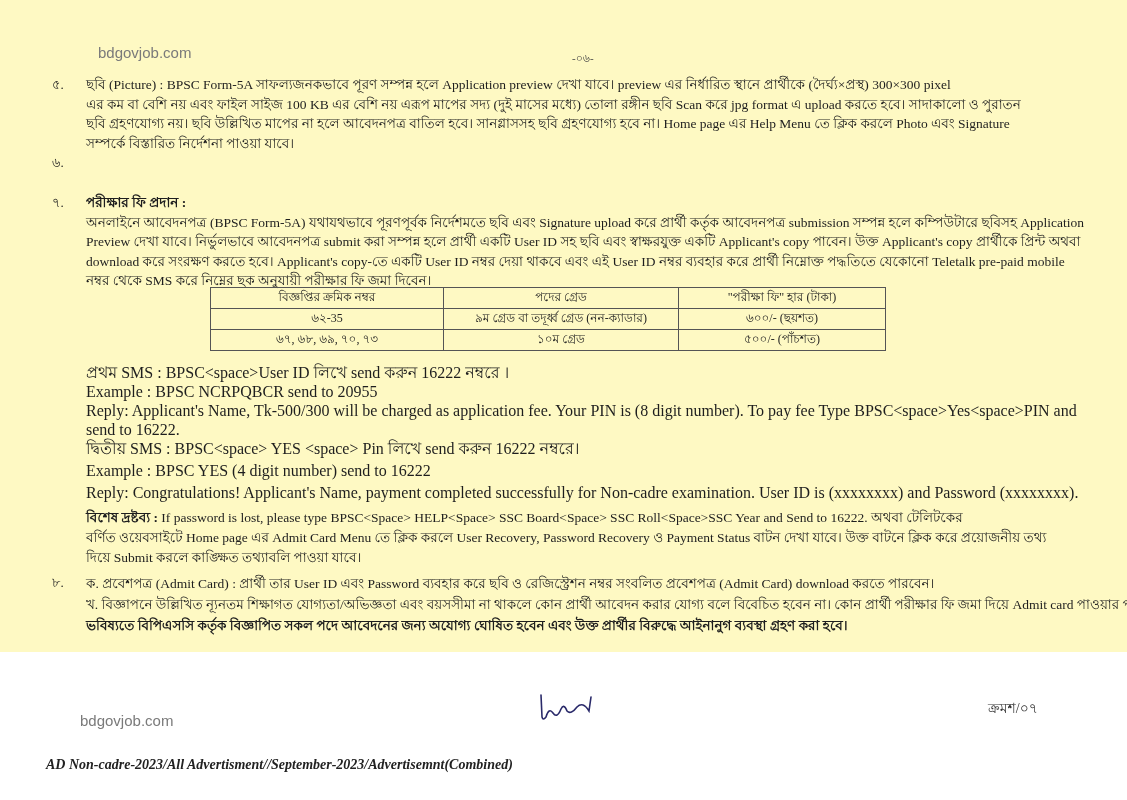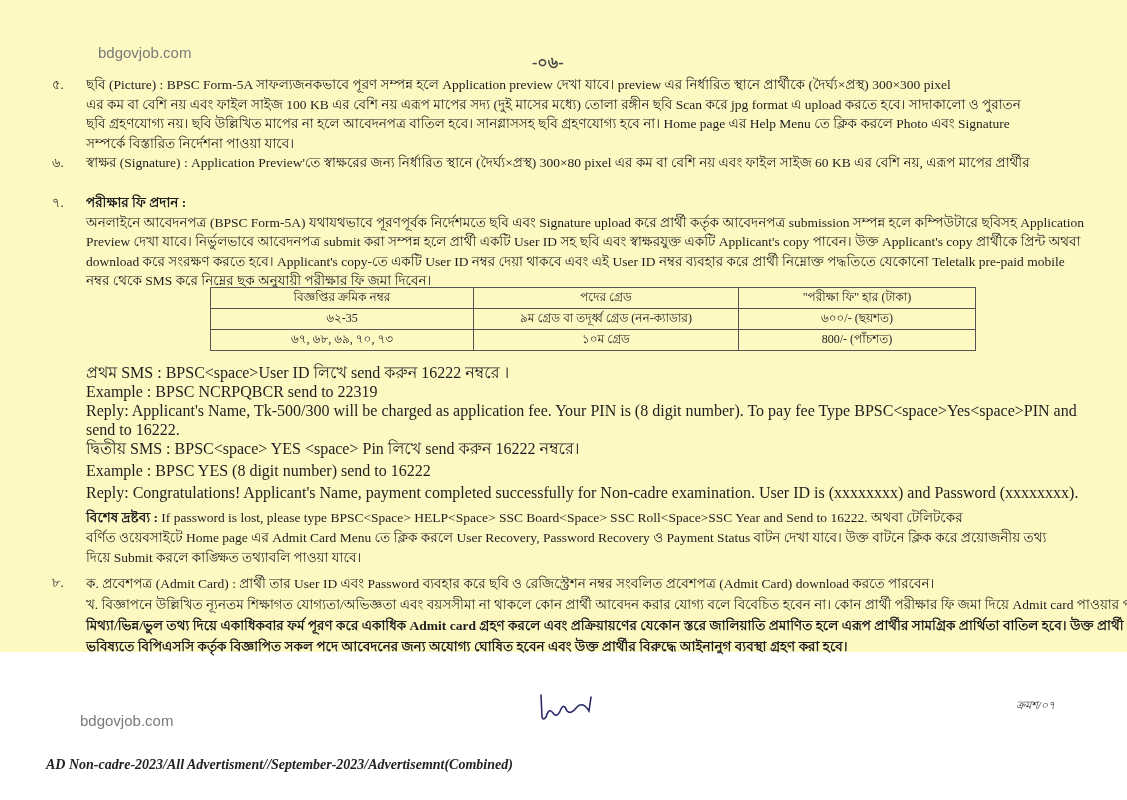--- a/index.html
+++ b/index.html
@@ -1,31 +1,31 @@
 <!DOCTYPE html>
 <html><head>
 <meta charset="utf-8">
 <style>
   html, body { margin: 0; padding: 0; background: #ffffff; }
   body { width: 1127px; height: 800px; position: relative; overflow: hidden;
          font-family: "Liberation Serif", serif; color: #1e1e1e; }
   .page { position: absolute; left: 0; top: 0; width: 1127px; height: 652px; background: #fef9c3; }
   .watermark { position: absolute; font-family: "Liberation Sans", sans-serif; font-size: 15px; color: #7a7a7a; }
-  .pageno { position: absolute; left: 532px; top: 50px; font-size: 16px; color: #444; font-weight: bold; }
+  .pageno { position: absolute; left: 572px; top: 50px; font-size: 11px; color: #444; }
   .item { position: absolute; left: 52px; width: 1030px; }
   .num { position: absolute; left: 0; top: 0; font-size: 13px; width: 30px; }
   .body { margin-left: 34px; font-size: 13.5px; line-height: 19.5px; text-align: justify; }
   .b { font-weight: bold; }
   .line { display: block; white-space: nowrap; }
   table.fee { position: absolute; left: 210px; top: 287px; border-collapse: collapse; font-size: 12px; }
-  table.fee td, table.fee th { border: 1px solid #555; padding: 0 23px; height: 18px; text-align: center; font-weight: normal; }
+  table.fee td, table.fee th { border: 1px solid #555; padding: 0 8px; height: 18px; text-align: center; font-weight: normal; }
   .sms { position: absolute; left: 86px; width: 996px; font-size: 16px; line-height: 19px; }
   .note { position: absolute; left: 86px; width: 996px; font-size: 13.5px; line-height: 20px; }
   .footer { position: absolute; left: 46px; top: 757px; font-size: 14px; font-style: italic; font-weight: bold; color: #222; }
-  .kromosh { position: absolute; left: 1016px; top: 697px; font-size: 11px; color: #333; font-style: italic; }
+  .kromosh { position: absolute; left: 988px; top: 697px; font-size: 14px; color: #333; }
   .sig { position: absolute; left: 537px; top: 693px; }
 </style>
 </head>
 <body>
 
 <div class="page">
 
   <div class="watermark" style="left:98px; top:44px;">bdgovjob.com</div>
   <div class="pageno">-০৬-</div>
 
@@ -35,21 +35,20 @@
       <span class="line">ছবি (Picture) : BPSC Form-5A সাফল্যজনকভাবে পূরণ সম্পন্ন হলে Application preview দেখা যাবে। preview এর নির্ধারিত স্থানে প্রার্থীকে (দৈর্ঘ্য×প্রস্থ) 300×300 pixel</span>
       <span class="line">এর কম বা বেশি নয় এবং ফাইল সাইজ 100 KB এর বেশি নয় এরূপ মাপের সদ্য (দুই মাসের মধ্যে) তোলা রঙ্গীন ছবি Scan করে jpg format এ upload করতে হবে। সাদাকালো ও পুরাতন</span>
       <span class="line">ছবি গ্রহণযোগ্য নয়। ছবি উল্লিখিত মাপের না হলে আবেদনপত্র বাতিল হবে। সানগ্লাসসহ ছবি গ্রহণযোগ্য হবে না। Home page এর Help Menu তে ক্লিক করলে Photo এবং Signature</span>
       <span class="line">সম্পর্কে বিস্তারিত নির্দেশনা পাওয়া যাবে।</span>
     </div>
   </div>
 
   <div class="item" style="top:153px;">
     <span class="num">৬.</span>
     <div class="body">
-      <span class="line">স্বাক্ষর (Signature) : Application Preview'তে স্বাক্ষরের জন্য নির্ধারিত স্থানে (দৈর্ঘ্য×প্রস্থ) 300×80 pixel এর কম বা বেশি নয় এবং ফাইল সাইজ 60 KB এর বেশি নয়, এরূপ মাপের প্রার্থীর</span>
     </div>
   </div>
 
   <div class="item" style="top:193px;">
     <span class="num">৭.</span>
     <div class="body">
       <span class="line b">পরীক্ষার ফি প্রদান :</span>
       <span class="line">অনলাইনে আবেদনপত্র (BPSC Form-5A) যথাযথভাবে পূরণপূর্বক নির্দেশমতে ছবি এবং Signature upload করে প্রার্থী কর্তৃক আবেদনপত্র submission সম্পন্ন হলে কম্পিউটারে ছবিসহ Application</span>
       <span class="line">Preview দেখা যাবে। নির্ভুলভাবে আবেদনপত্র submit করা সম্পন্ন হলে প্রার্থী একটি User ID সহ ছবি এবং স্বাক্ষরযুক্ত একটি Applicant's copy পাবেন। উক্ত Applicant's copy প্রার্থীকে প্রিন্ট অথবা</span>
       <span class="line">download করে সংরক্ষণ করতে হবে। Applicant's copy-তে একটি User ID নম্বর দেয়া থাকবে এবং এই User ID নম্বর ব্যবহার করে প্রার্থী নিম্নোক্ত পদ্ধতিতে যেকোনো Teletalk pre-paid mobile</span>
@@ -65,47 +64,46 @@
       <th style="width:190px;">"পরীক্ষা ফি" হার (টাকা)</th>
     </tr>
     <tr>
       <td>৬২-35</td>
       <td>৯ম গ্রেড বা তদূর্ধ্ব গ্রেড (নন-ক্যাডার)</td>
       <td>৬০০/- (ছয়শত)</td>
     </tr>
     <tr>
       <td>৬৭, ৬৮, ৬৯, ৭০, ৭৩</td>
       <td>১০ম গ্রেড</td>
-      <td>800/-  (পাঁচশত)</td>
+      <td>৫০০/-  (পাঁচশত)</td>
     </tr>
   </tbody>
     </table>
 
   <div class="sms" style="top:363px;">
     <span class="line">প্রথম SMS : BPSC&lt;space&gt;User ID লিখে send করুন 16222 নম্বরে ।</span>
-    <span class="line">Example :  BPSC  NCRPQBCR send to 22319</span>
+    <span class="line">Example :  BPSC  NCRPQBCR send to 20955</span>
     <span class="line">Reply: Applicant's Name, Tk-500/300 will be charged as application fee. Your PIN is (8 digit number). To pay fee Type BPSC&lt;space&gt;Yes&lt;space&gt;PIN and</span>
     <span class="line">send to 16222.</span>
     <span class="line">দ্বিতীয় SMS : BPSC&lt;space&gt; YES &lt;space&gt; Pin লিখে send করুন 16222  নম্বরে।</span>
-    <span class="line" style="margin-top:3px;">Example : BPSC YES (8 digit number) send to 16222</span>
+    <span class="line" style="margin-top:3px;">Example : BPSC YES (4 digit number) send to 16222</span>
     <span class="line" style="margin-top:3px;">Reply: Congratulations! Applicant's Name, payment completed successfully for Non-cadre examination. User ID is (xxxxxxxx) and Password (xxxxxxxx).</span>
   </div>
 
   <div class="note" style="top:508px;">
     <span class="line"><span class="b">বিশেষ দ্রষ্টব্য :</span><span> If password is lost, please type BPSC&lt;Space&gt; HELP&lt;Space&gt; SSC Board&lt;Space&gt; SSC Roll&lt;Space&gt;SSC Year and Send to 16222. অথবা টেলিটকের</span></span>
     <span class="line">বর্ণিত ওয়েবসাইটে Home page এর Admit Card Menu তে ক্লিক করলে User Recovery, Password Recovery ও Payment Status বাটন দেখা যাবে। উক্ত বাটনে ক্লিক করে প্রয়োজনীয় তথ্য</span>
     <span class="line">দিয়ে Submit করলে কাঙ্ক্ষিত তথ্যাবলি পাওয়া যাবে।</span>
   </div>
 
   <div class="item" style="top:573px;">
     <span class="num">৮.</span>
     <div class="body" style="line-height:21px;">
       <span class="line">ক. প্রবেশপত্র (Admit Card) : প্রার্থী তার User ID এবং Password ব্যবহার করে ছবি ও রেজিস্ট্রেশন নম্বর সংবলিত প্রবেশপত্র (Admit Card) download করতে পারবেন।</span>
       <span class="line">খ. বিজ্ঞাপনে উল্লিখিত ন্যূনতম শিক্ষাগত যোগ্যতা/অভিজ্ঞতা এবং বয়সসীমা না থাকলে কোন প্রার্থী আবেদন করার যোগ্য বলে বিবেচিত হবেন না। কোন প্রার্থী পরীক্ষার ফি জমা দিয়ে Admit card পাওয়ার পর</span>
-      <span class="line b">মিথ্যা/ভিন্ন/ভুল তথ্য দিয়ে একাধিকবার ফর্ম পূরণ করে একাধিক Admit card গ্রহণ করলে এবং প্রক্রিয়ায়ণের যেকোন স্তরে জালিয়াতি প্রমাণিত হলে এরূপ প্রার্থীর সামগ্রিক প্রার্থিতা বাতিল হবে। উক্ত প্রার্থী</span>
       <span class="line b">ভবিষ্যতে বিপিএসসি কর্তৃক বিজ্ঞাপিত সকল পদে আবেদনের জন্য অযোগ্য ঘোষিত হবেন এবং উক্ত প্রার্থীর বিরুদ্ধে আইনানুগ ব্যবস্থা গ্রহণ করা হবে।</span>
     </div>
   </div>
 
   <svg class="sig" width="60" height="30" viewBox="0 0 60 30">
     <path d="M4 2 L5 24 Q6 28 9 24 Q12 14 16 20 Q20 26 24 16 Q27 10 30 18 Q34 22 40 14 Q46 8 52 18 L54 4" fill="none" stroke="#2a2a6a" stroke-width="1.6" stroke-linecap="round"></path>
   </svg>
 
   <div class="kromosh">ক্রমশ/০৭</div>
   <div class="watermark" style="left:80px; top:712px;">bdgovjob.com</div>

